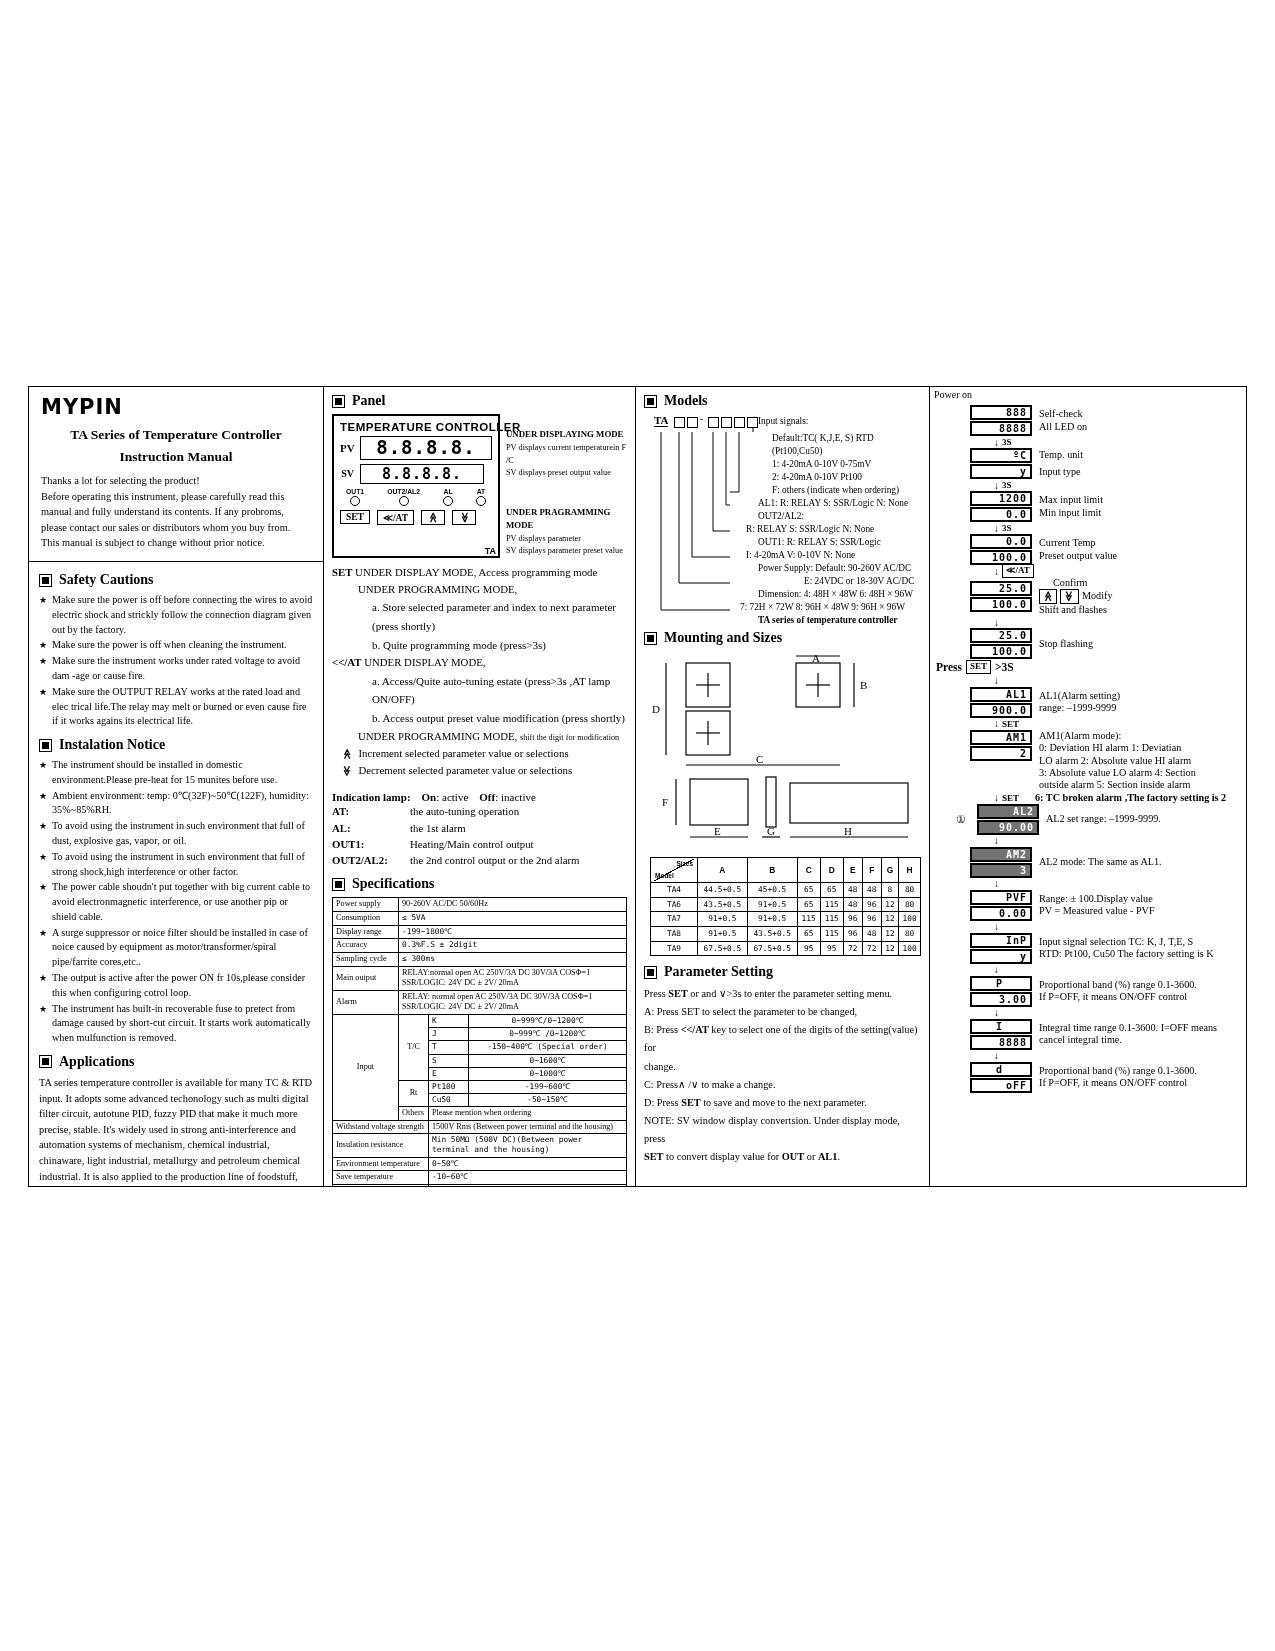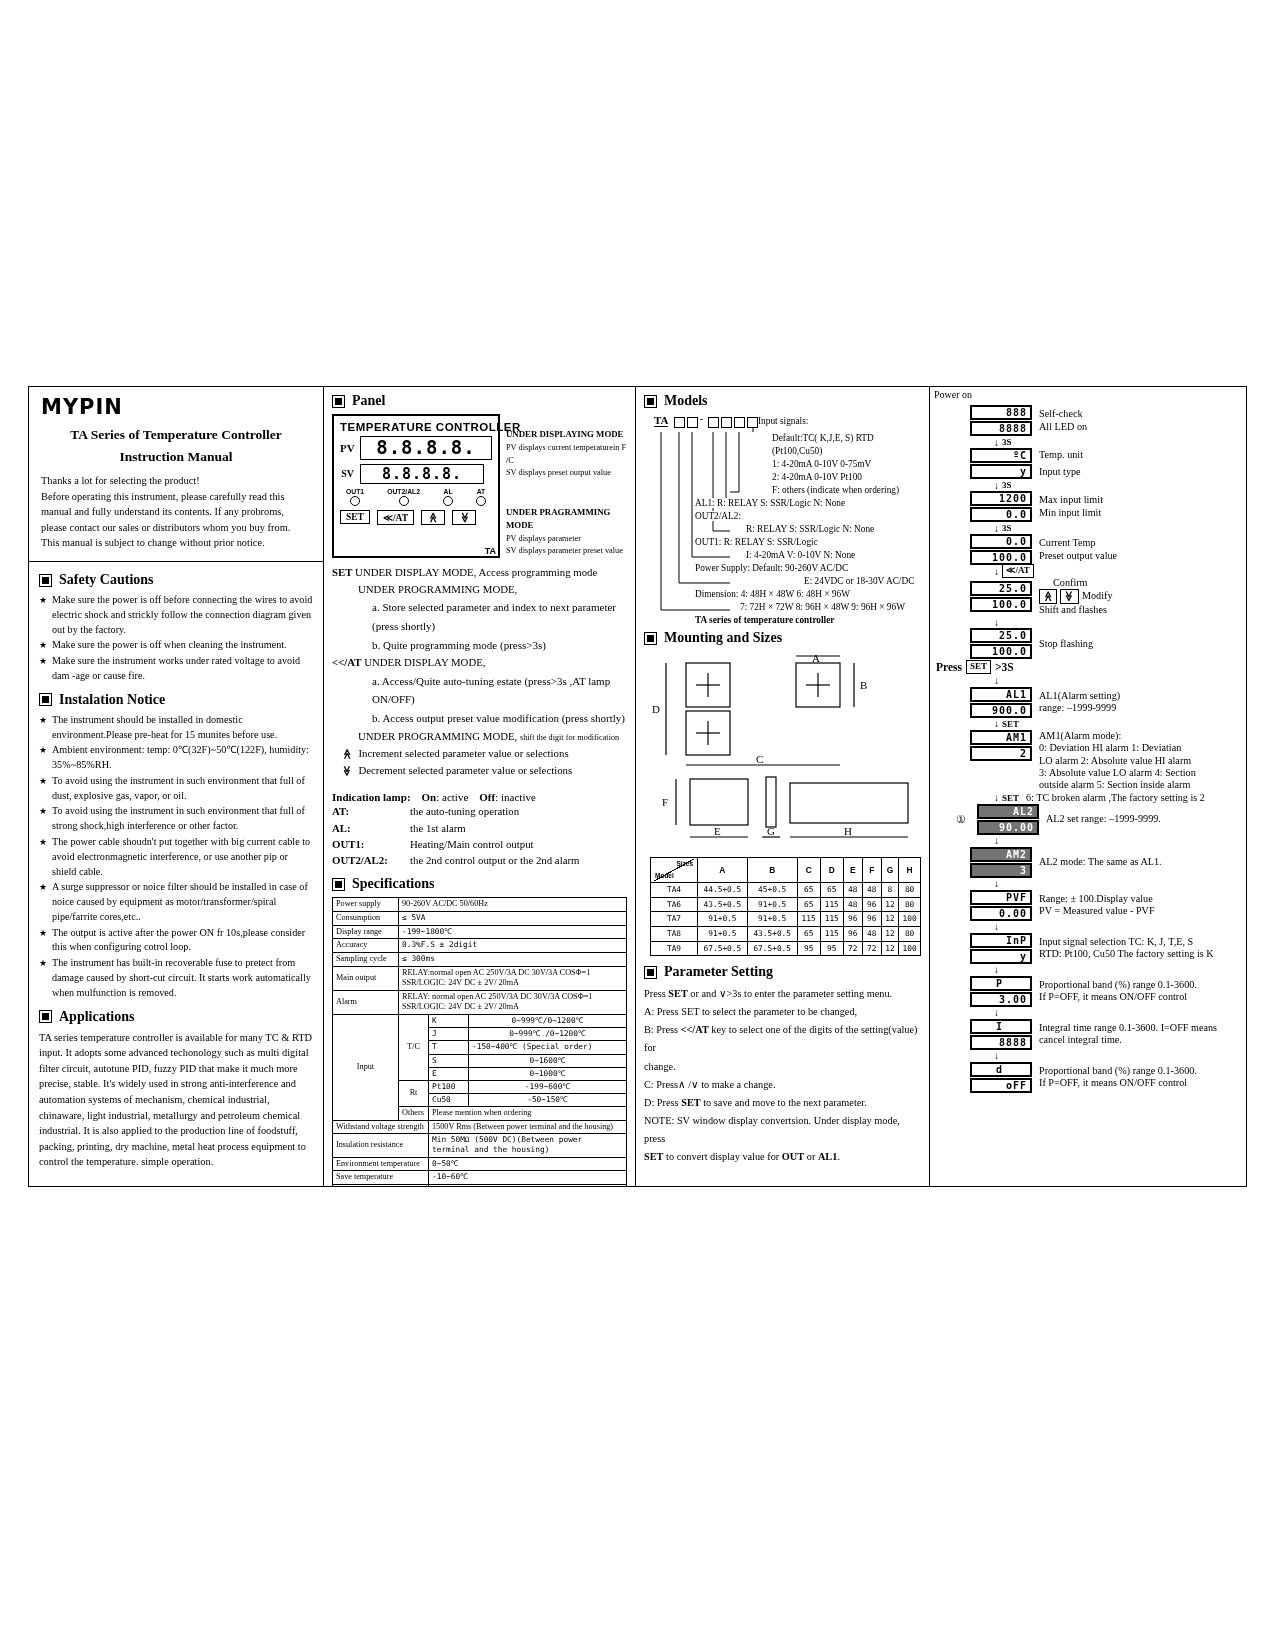--- a/index.html
+++ b/index.html
@@ -60,21 +60,21 @@
 .spectbl td.lb{width:66px}
 .spectbl td.mono{font-family:"DejaVu Sans Mono",monospace;font-size:7.8px}
 
 .tree{position:relative;height:208px;margin-top:2px;font-size:9.3px}
 .tree svg{position:absolute;left:0;top:0;pointer-events:none}
 .coderow{position:relative;height:18px}
 .mTA{position:absolute;left:10px;top:0;font-weight:bold;font-size:11px;border-bottom:1.5px solid #000}
 .mbox{position:absolute;top:3px;width:11px;height:11px;border:1px solid #000;background:#fff}
 .mdash{position:absolute;top:0;font-weight:bold}
 .mtitle{position:absolute;left:114px;top:2px}
-.brrow{margin-left:49px;line-height:13px;position:relative;background:transparent}
+.brrow{margin-left:112px;line-height:13px;position:relative;background:transparent}
 .brrow .txt{background:#fff;padding:0 2px}
 .brsub{margin-left:128px;line-height:13px}
 .brsub2{margin-left:102px;line-height:13px}
 .brbold{font-weight:bold}
 
 .mnt svg text{font-size:11px;font-family:"Liberation Serif",serif}
 .sztbl{font-size:8.4px;margin:4px 0 0 6px}
 .sztbl td{border:1px solid #000;text-align:center;padding:1px 3px;line-height:1.5;font-family:"DejaVu Sans Mono",monospace;font-size:7.8px}
 .sztbl td.hd{font-family:"Liberation Sans",sans-serif;font-weight:bold;font-size:8.4px}
 .corner{position:relative;width:40px;height:22px;background:linear-gradient(to bottom right,transparent 48.5%,#000 48.5%,#000 51.5%,transparent 51.5%);font-family:"Liberation Sans",sans-serif;font-size:6.5px}
@@ -112,20 +112,21 @@
     <div class="c1body">
       <div class="sechead">
         <span class="sqmark">
             <i></i>
           </span>
         <span>Safety Cautions</span>
       </div>
       <div class="star">Make sure the power is off before connecting the wires to avoid electric shock and strickly follow the connection diagram given out by the factory.</div>
       <div class="star">Make sure the power is off when cleaning the instrument.</div>
       <div class="star">Make sure the instrument works under rated voltage to avoid dam -age or cause fire.</div>
+      <div class="star">Make sure the OUTPUT RELAY works at the rated load and elec trical life.The relay may melt or burned or even cause fire if  it works agains its electrical life.</div>
 
       <div class="sechead">
         <span class="sqmark">
             <i></i>
           </span>
         <span>Instalation Notice</span>
       </div>
       <div class="star">The instrument should be installed in domestic environment.Please pre-heat for 15 munites before use.</div>
       <div class="star">Ambient environment: temp:  0℃(32F)~50℃(122F),  humidity: 35%~85%RH.</div>
       <div class="star">To avoid using the instrument in such environment that full of dust, explosive gas, vapor, or oil.</div>
@@ -288,21 +289,21 @@
         <td rowspan="5" style="width:30px;text-align:center">T/C</td>
         <td class="mono" style="width:40px">K</td>
         <td class="mono" style="text-align:center">0~999℃/0~1200℃</td>
       </tr>
       <tr>
             <td class="mono">J</td>
             <td class="mono" style="text-align:center">0~999℃ /0~1200℃</td>
           </tr>
       <tr>
             <td class="mono">T</td>
-            <td class="mono" style="">-150~400℃ (Special order)</td>
+            <td class="mono" style="text-align:center">-150~400℃ (Special order)</td>
           </tr>
       <tr>
             <td class="mono">S</td>
             <td class="mono" style="text-align:center">0~1600℃</td>
           </tr>
       <tr>
             <td class="mono">E</td>
             <td class="mono" style="text-align:center">0~1000℃</td>
           </tr>
       <tr>
@@ -654,21 +655,21 @@
         <div class="fnote">
           <div>AM1(Alarm mode):</div>
           <div>0: Deviation HI alarm  1: Deviatian</div>
           <div>LO alarm  2: Absolute value HI alarm</div>
           <div>3: Absolute value LO alarm  4: Section</div>
           <div>outside alarm  5: Section inside alarm</div>
         </div>
       </div>
       <div class="arr">
           <span>SET</span>
-          <span style="font-weight:normal;font-size:10.2px;margin-left:4px">6: TC  broken alarm ,The factory setting is 2</span>
+          <span style="font-weight:bold;font-size:10.2px;margin-left:13px">6: TC  broken alarm ,The factory setting is 2</span>
         </div>
 
       <div class="fs">
         <span class="badge">①</span>
         <div class="fcol">
           <div class="disp inv">AL2</div>
           <div class="disp inv">90.00</div>
         </div>
         <div class="fnote">
             <div>AL2 set range: –1999-9999.</div>

